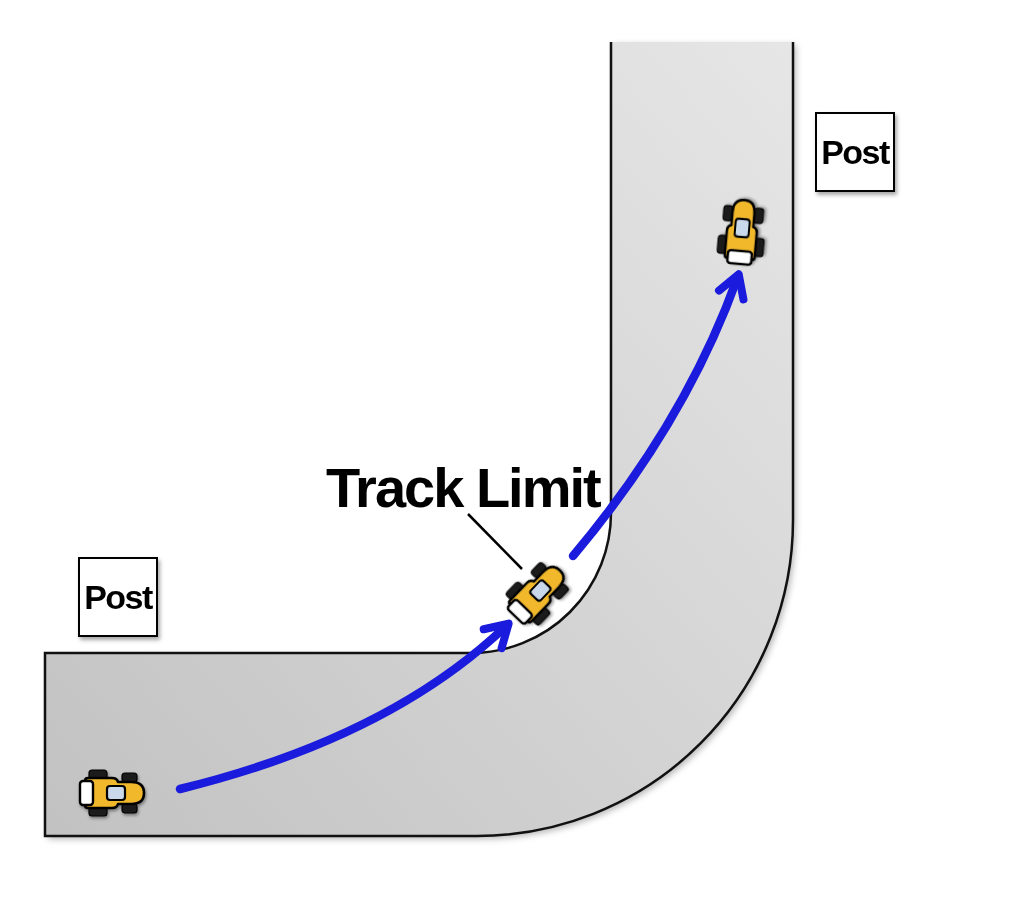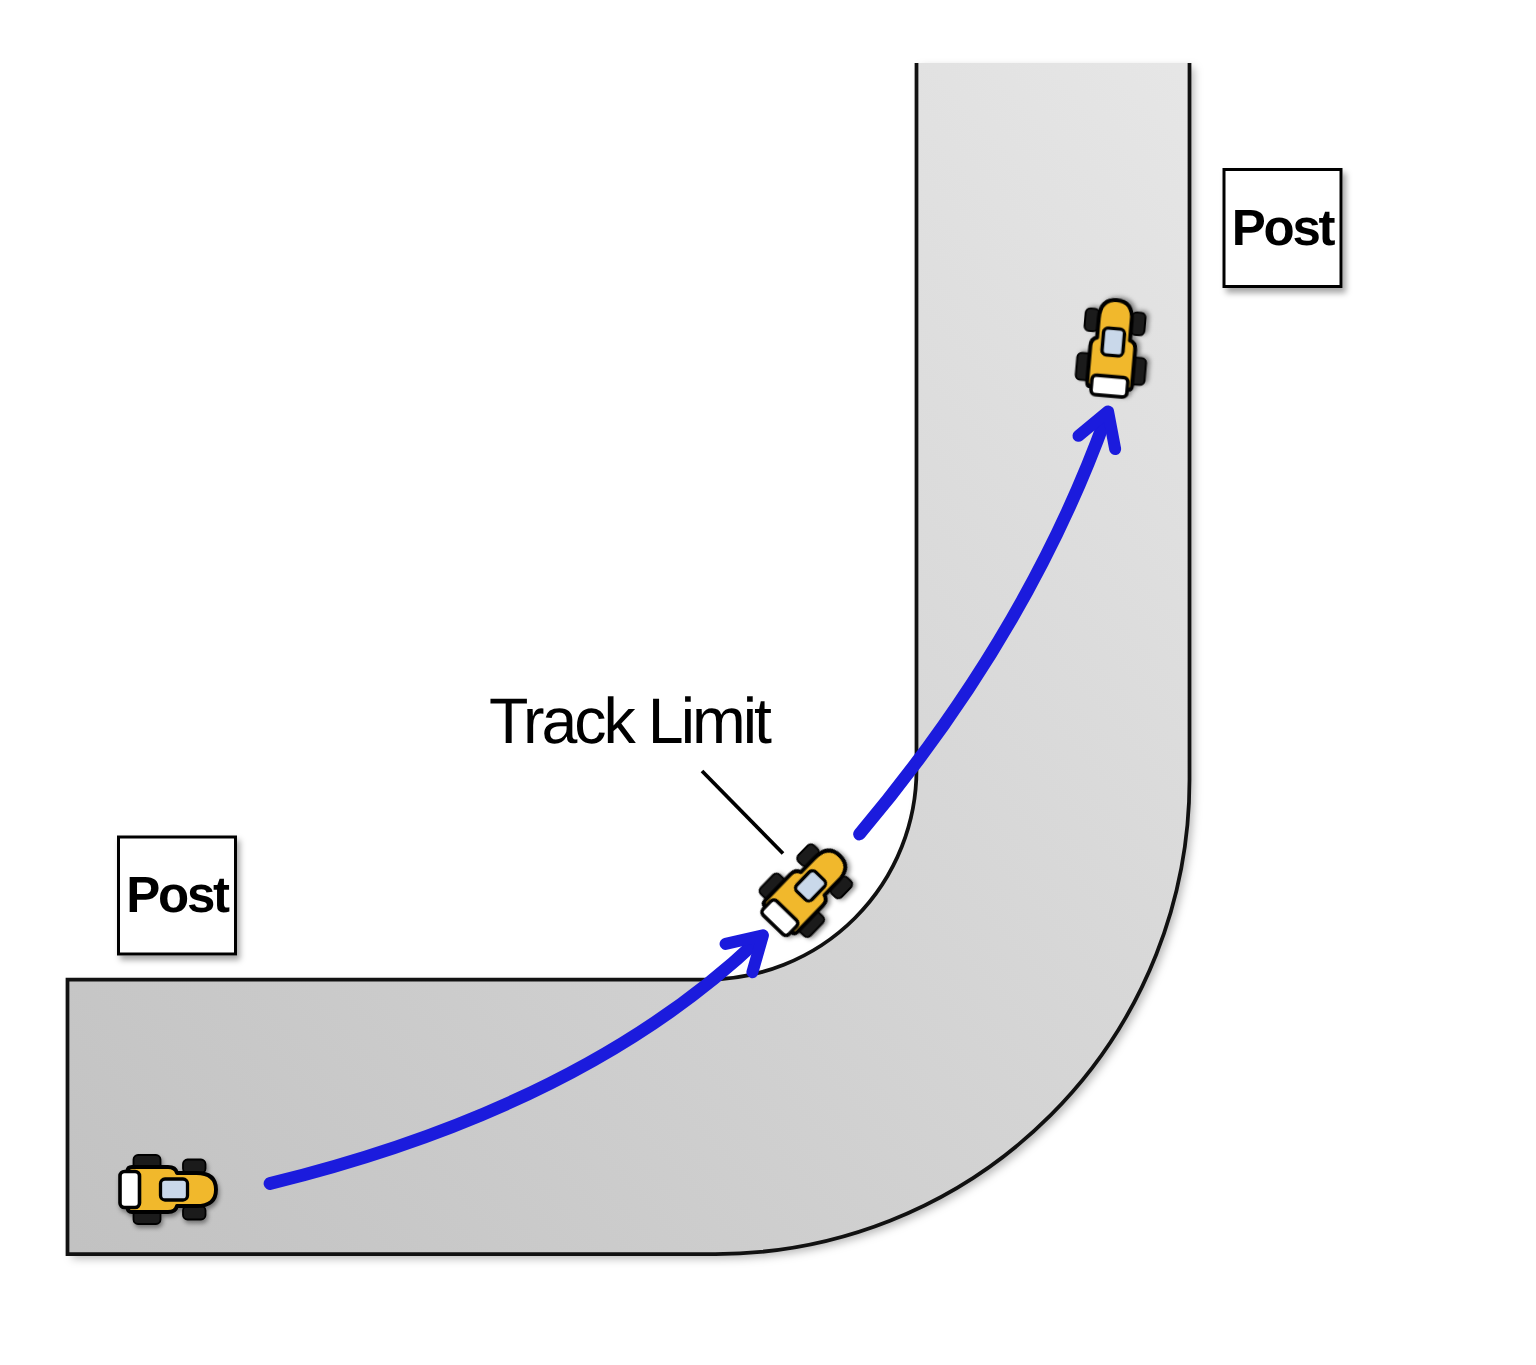--- a/index.html
+++ b/index.html
@@ -57,21 +57,21 @@
     font-size: 34px; font-weight: bold;
     letter-spacing: -1.5px;
     color: var(--label-text, #000000);
   }
   #post-upper { left: 815px; top: 112px; }
   #post-lower { left: 78px;  top: 557px; }
 
   .track-limit-label {
     position: absolute;
     left: 326px; top: 460px;
-    font-size: 43px; font-weight: normal;
+    font-size: 56px; font-weight: bold;
     letter-spacing: -2px;
     line-height: 1;
     color: var(--label-text, #000000);
     white-space: nowrap;
   }
 </style>
 </head>
 <body>
 
 <div id="stage">

